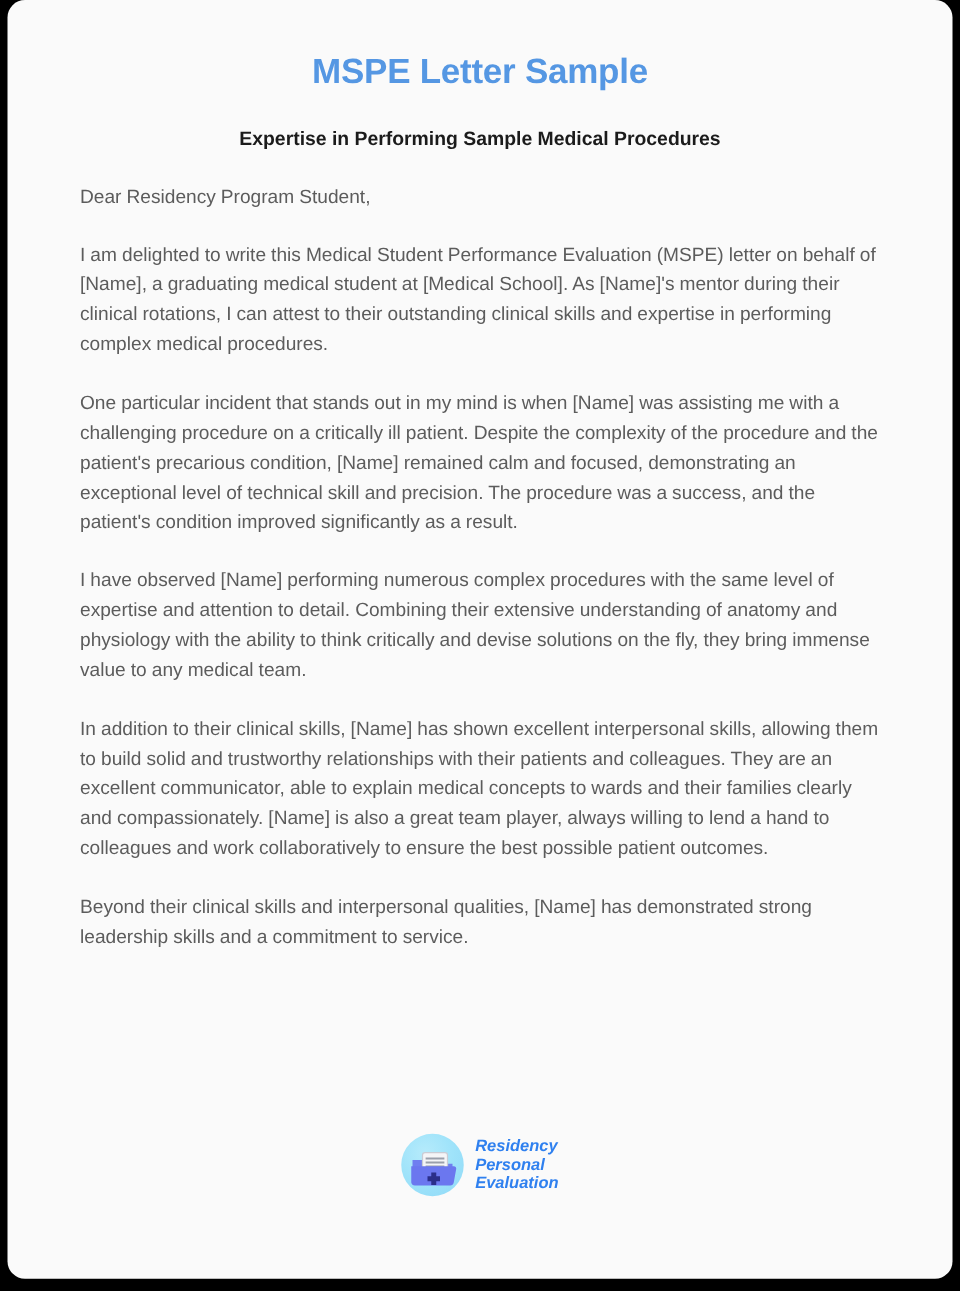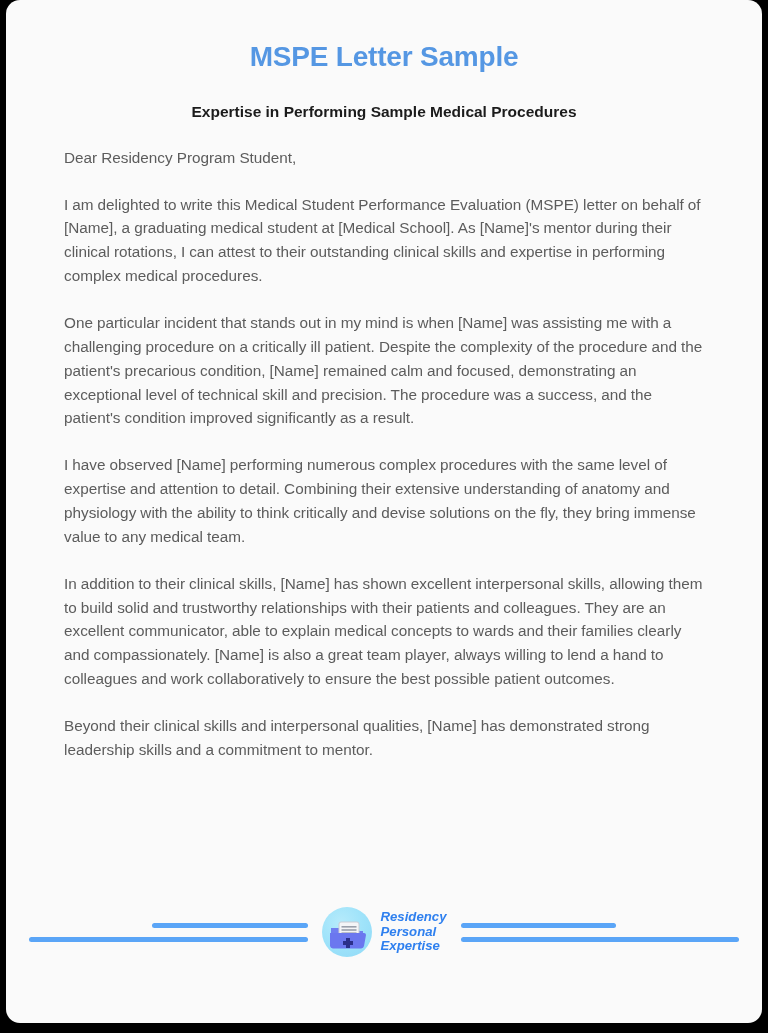--- a/index.html
+++ b/index.html
@@ -67,20 +67,21 @@
     position: absolute;
     left: 0;
     right: 0;
     bottom: 48px;
     height: 86px;
     display: flex;
     align-items: center;
     justify-content: center;
     padding: 0 23px;
     box-sizing: border-box;
+    flex-direction: column;
   }
   .rule-group {
     flex: 1 1 0;
     display: flex;
     flex-direction: column;
     gap: 9px;
   }
   .rule-group.left { align-items: flex-end; }
   .rule-group.right { align-items: flex-start; }
   .rule {
@@ -138,21 +139,21 @@
   <h1 class="doc-title">MSPE Letter Sample</h1>
 
   <h2 class="doc-subtitle">Expertise in Performing Sample Medical Procedures</h2>
 
   <div class="letter-body">
     <p class="letter-para">Dear Residency Program Student,</p>
     <p class="letter-para">I am delighted to write this Medical Student Performance Evaluation (MSPE) letter on behalf of [Name], a graduating medical student at [Medical School]. As [Name]'s mentor during their clinical rotations, I can attest to their outstanding clinical skills and expertise in performing complex medical procedures.</p>
     <p class="letter-para">One particular incident that stands out in my mind is when [Name] was assisting me with a challenging procedure on a critically ill patient. Despite the complexity of the procedure and the patient's precarious condition, [Name] remained calm and focused, demonstrating an exceptional level of technical skill and precision. The procedure was a success, and the patient's condition improved significantly as a result.</p>
     <p class="letter-para">I have observed [Name] performing numerous complex procedures with the same level of expertise and attention to detail. Combining their extensive understanding of anatomy and physiology with the ability to think critically and devise solutions on the fly, they bring immense value to any medical team.</p>
     <p class="letter-para">In addition to their clinical skills, [Name] has shown excellent interpersonal skills, allowing them to build solid and trustworthy relationships with their patients and colleagues. They are an excellent communicator, able to explain medical concepts to wards and their families clearly and compassionately. [Name] is also a great team player, always willing to lend a hand to colleagues and work collaboratively to ensure the best possible patient outcomes.</p>
-    <p class="letter-para">Beyond their clinical skills and interpersonal qualities, [Name] has demonstrated strong leadership skills and a commitment to mentor.</p>
+    <p class="letter-para">Beyond their clinical skills and interpersonal qualities, [Name] has demonstrated strong leadership skills and a commitment to service.</p>
   </div>
 
   <div class="footer">
 
     <div class="rule-group left">
       <div class="rule short"></div>
       <div class="rule long"></div>
     </div>
 
     <div class="brand">
@@ -168,21 +169,21 @@
           <rect x="19.5" y="25.4" width="15" height="1.6" fill="#9aa0ab"></rect>
 
           <path d="M8 26 h34 a2 2 0 0 1 2 2 l-2 11 a3 3 0 0 1 -3 2.4 H11 a3 3 0 0 1 -3 -2.4 Z" fill="#6b77ef"></path>
 
           <path d="M24 31 h4 v3 h3 v4 h-3 v3 h-4 v-3 h-3 v-4 h3 Z" fill="#2b2f8a"></path>
         </svg>
       </div>
       <div class="brand-text">
         <span>Residency</span>
         <span>Personal</span>
-        <span>Expertise</span>
+        <span>Evaluation</span>
       </div>
     </div>
 
     <div class="rule-group right">
       <div class="rule short"></div>
       <div class="rule long"></div>
     </div>
 
   </div>
 </div>

